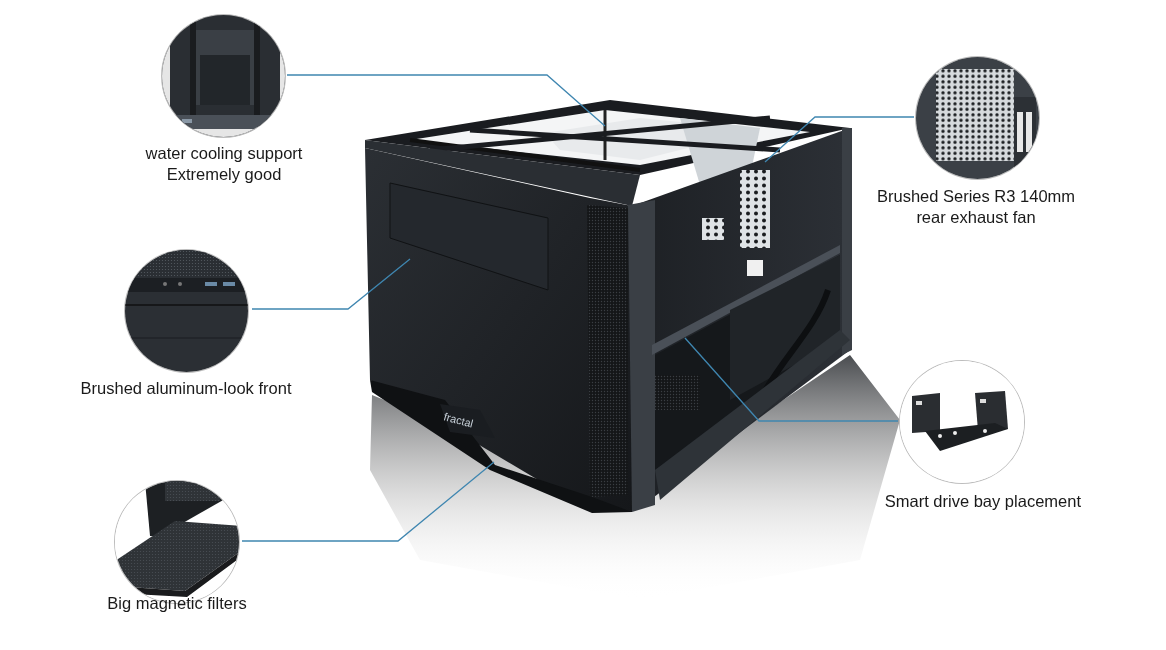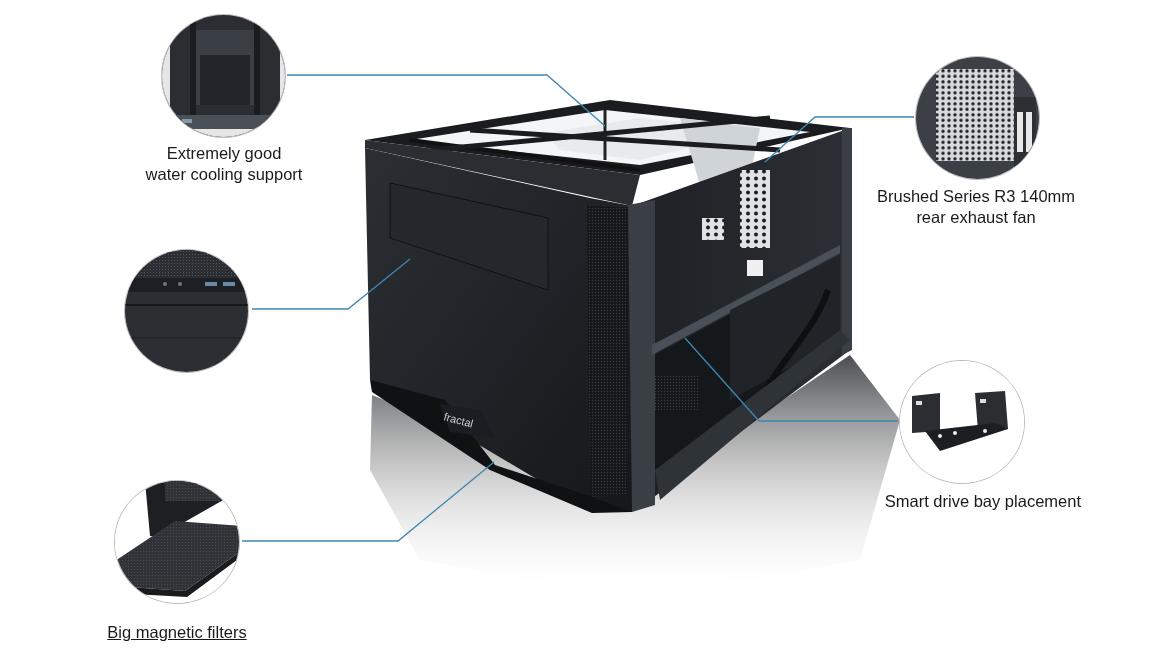--- a/index.html
+++ b/index.html
@@ -98,22 +98,22 @@
       <rect x="8" y="0" width="110" height="112" fill="#2a2e33"></rect>
       <rect x="30" y="15" width="65" height="75" fill="#3a3f45"></rect>
       <rect x="38" y="40" width="50" height="50" fill="#22262a"></rect>
       <rect x="28" y="6" width="6" height="95" fill="#1a1c1f"></rect>
       <rect x="92" y="6" width="6" height="95" fill="#1a1c1f"></rect>
       <rect x="10" y="100" width="105" height="14" fill="#4a5058"></rect>
       <rect x="20" y="104" width="10" height="4" fill="#8a98a6"></rect>
     </svg>
   </div>
   <div class="caption" style="left:131px; top:143px; width:186px;">
+    <div>water cooling support</div>
     <div>Extremely good</div>
-    <div>water cooling support</div>
   </div>
 
   <div class="thumb" style="left:915px; top:56px; width:125px; height:124px;">
     <svg width="125" height="124" viewBox="0 0 125 124">
       <defs>
         <pattern id="hex2" width="6" height="5.5" patternUnits="userSpaceOnUse">
           <rect width="6" height="5.5" fill="#d6dadd"></rect>
           <circle cx="3" cy="2.75" r="1.7" fill="#1e2124"></circle>
         </pattern>
       </defs>
@@ -141,20 +141,23 @@
       <rect x="0" y="0" width="125" height="28" fill="url(#dots3)"></rect>
       <rect x="0" y="28" width="125" height="14" fill="#1c1f23"></rect>
       <rect x="80" y="32" width="12" height="4" fill="#6a8aa6"></rect>
       <rect x="98" y="32" width="12" height="4" fill="#6a8aa6"></rect>
       <circle cx="40" cy="34" r="2" fill="#777"></circle>
       <circle cx="55" cy="34" r="2" fill="#777"></circle>
       <line x1="0" y1="55" x2="125" y2="55" stroke="#111" stroke-width="1.5"></line>
       <line x1="0" y1="88" x2="125" y2="88" stroke="#1a1c20" stroke-width="1"></line>
     </svg>
   </div>
+  <div class="caption" style="left:58px; top:378px; width:256px;">
+    <div>Brushed aluminum-look front</div>
+  </div>
 
   <div class="thumb" style="left:899px; top:360px; width:126px; height:124px;">
     <svg width="126" height="124" viewBox="0 0 126 124">
       <rect width="126" height="124" fill="#ffffff"></rect>
       <polygon points="12,35 40,32 40,70 12,72" fill="#2a2d31"></polygon>
       <polygon points="75,32 105,30 108,68 78,70" fill="#2a2d31"></polygon>
       <polygon points="25,70 95,62 108,68 40,90" fill="#1c1f22"></polygon>
       <rect x="16" y="40" width="6" height="4" fill="#ddd"></rect>
       <rect x="80" y="38" width="6" height="4" fill="#ddd"></rect>
       <circle cx="40" cy="75" r="2" fill="#eee"></circle>
@@ -174,17 +177,17 @@
           <circle cx="1.5" cy="1.5" r="0.6" fill="#4a4f55"></circle>
         </pattern>
       </defs>
       <rect width="126" height="124" fill="#ffffff"></rect>
       <polygon points="30,0 110,0 110,18 45,55 35,55" fill="#1d2023"></polygon>
       <rect x="50" y="0" width="55" height="20" fill="url(#dots5)"></rect>
       <polygon points="0,80 60,40 126,45 126,70 70,110 0,105" fill="url(#dots5)"></polygon>
       <polygon points="0,105 70,110 126,70 126,76 72,116 0,112" fill="#1a1b1d"></polygon>
     </svg>
   </div>
-  <div class="caption" style="left:86px; top:622px; width:182px;text-decoration:underline;">
+  <div class="caption" style="left:86px; top:593px; width:182px;">
     <div>Big magnetic filters</div>
   </div>
 
 </div>
 
 </body></html>

